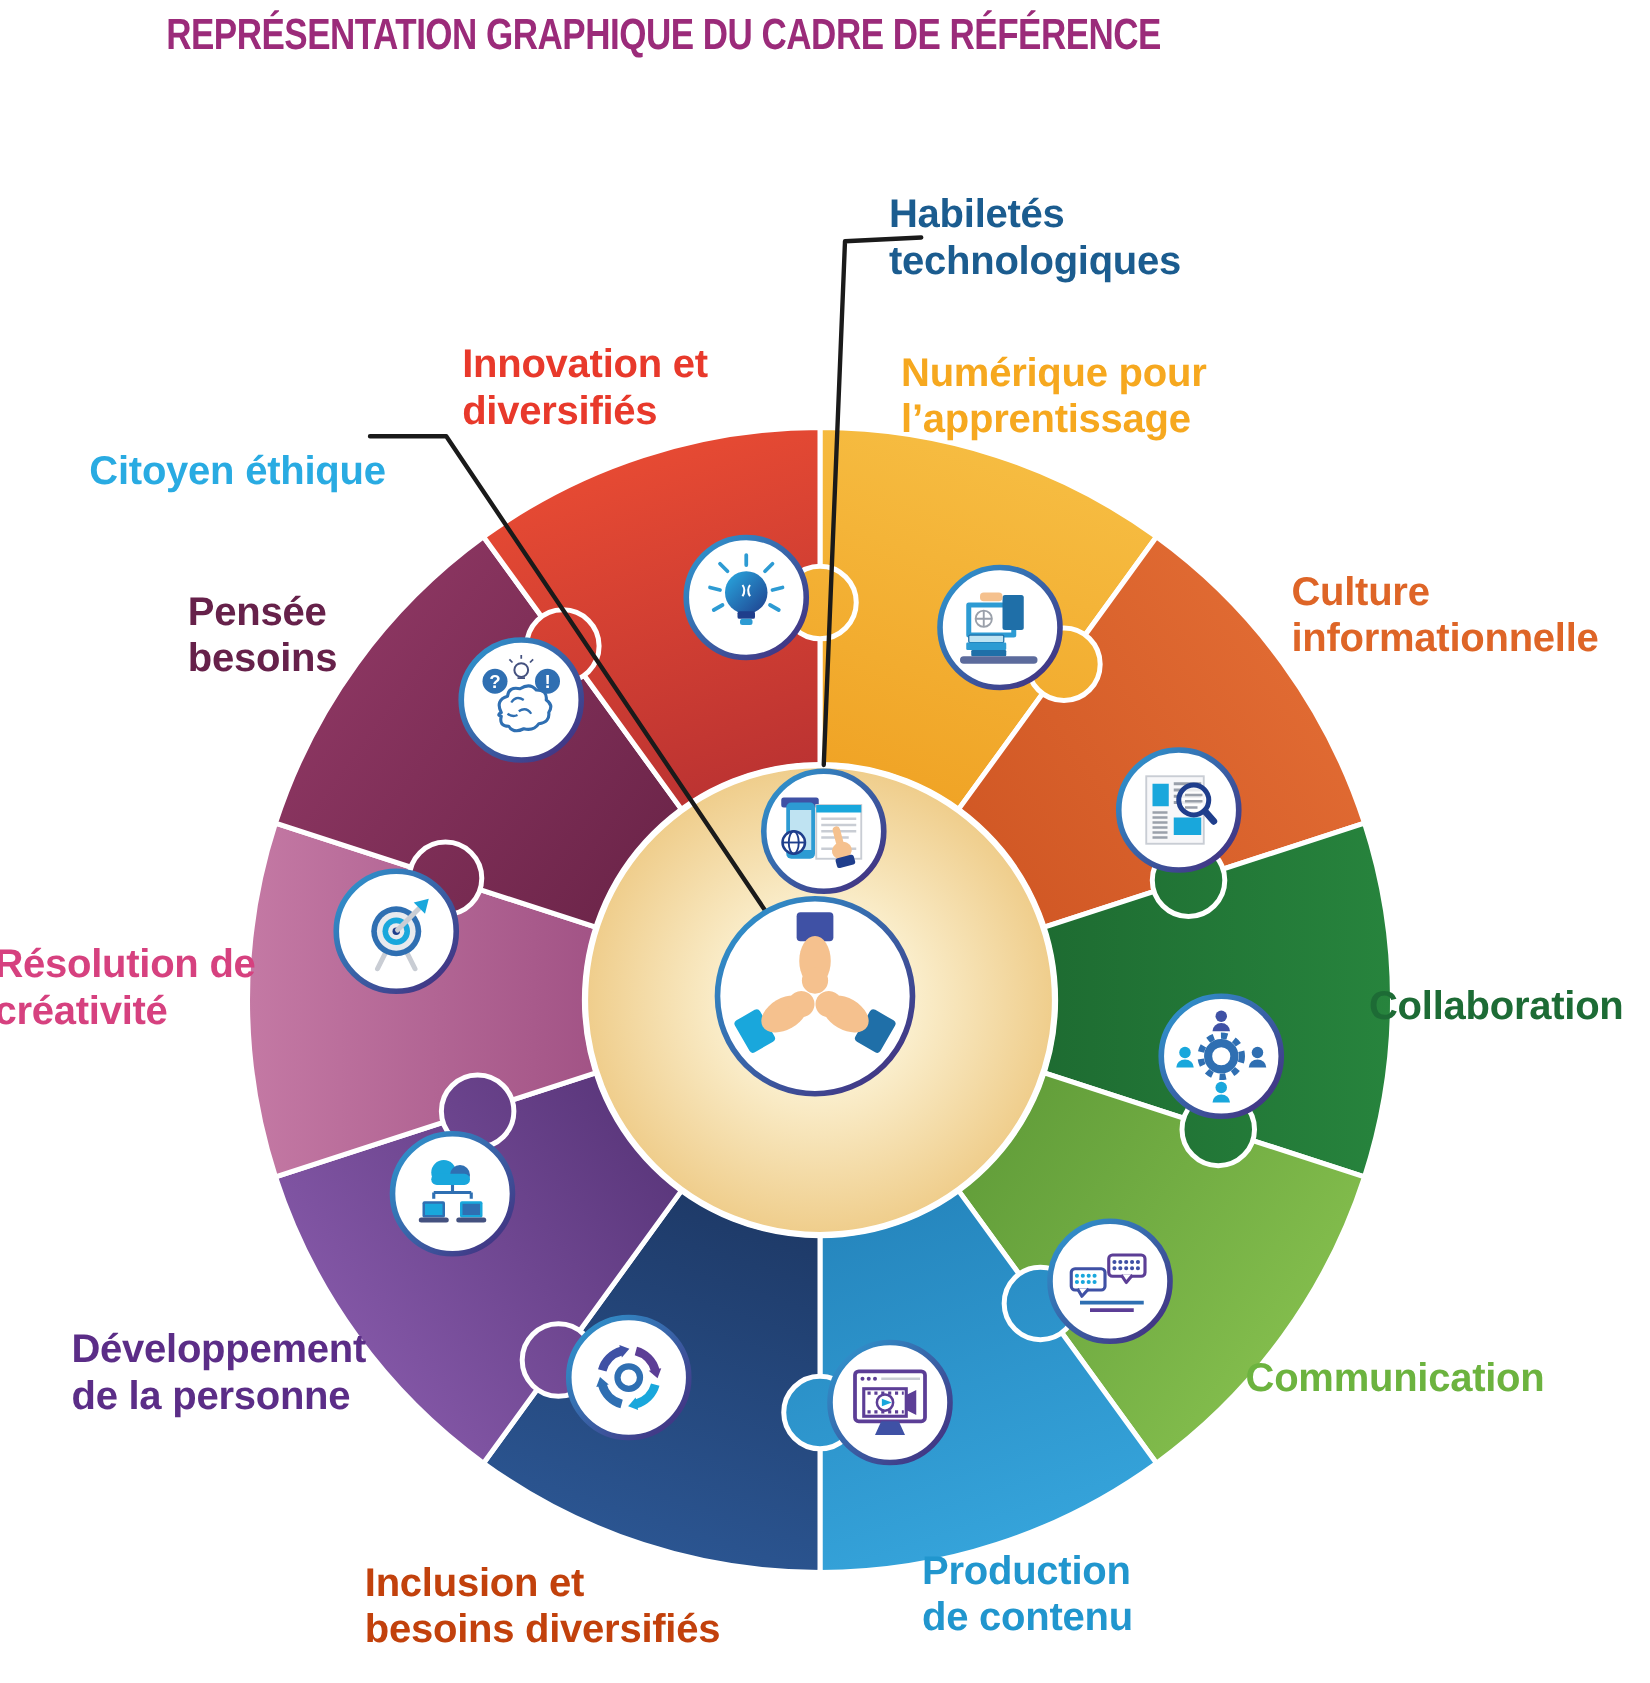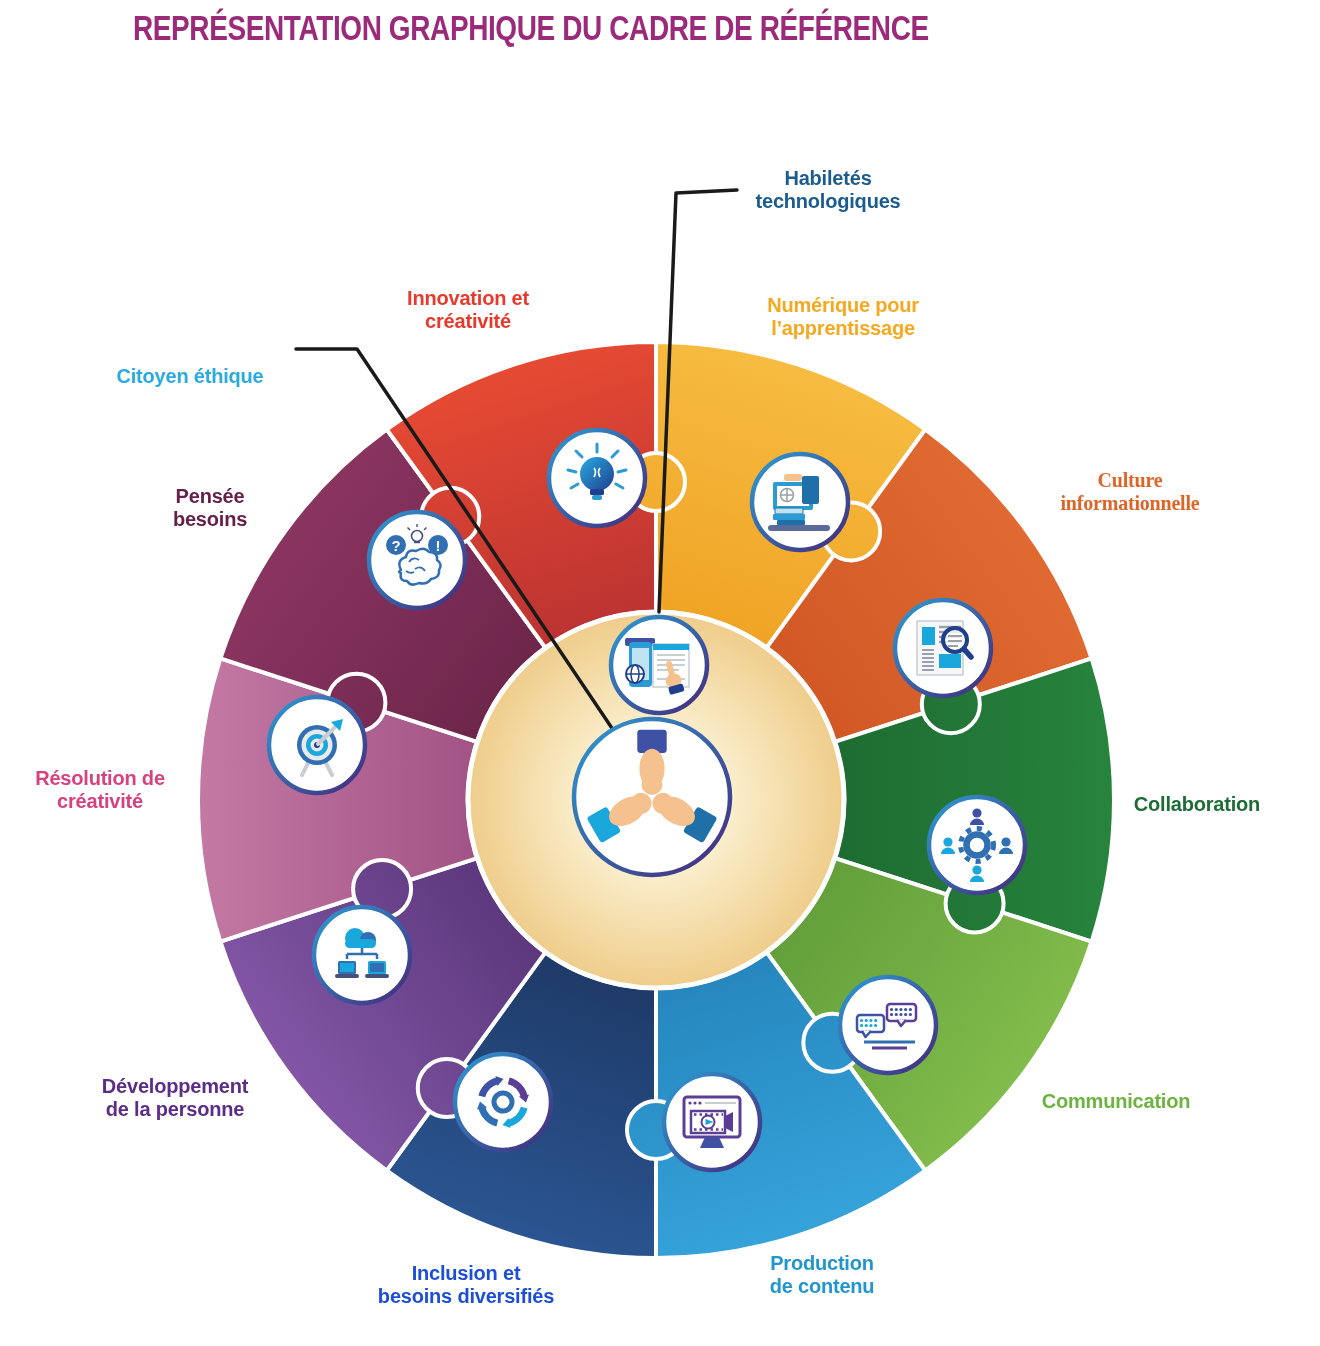--- a/index.html
+++ b/index.html
@@ -2,22 +2,22 @@
 <html><head>
 <meta charset="utf-8">
 <style>
   html,body{margin:0;padding:0;background:#ffffff;}
   #stage{position:relative;width:1308px;height:1346px;background:#ffffff;overflow:hidden;
          font-family:"Liberation Sans",sans-serif;}
   #wheel-svg{position:absolute;left:0;top:0;}
   #page-title{position:absolute;left:133px;top:8px;font-weight:700;font-size:35px;
               letter-spacing:-0.5px;transform:scaleX(0.8);transform-origin:left top;
               white-space:nowrap;}
-  .wheel-label{position:absolute;transform:translate(-50%,-50%);font-weight:700;font-size:20px;
-               line-height:1.16;text-align:center;white-space:pre-line;letter-spacing:-0.2px;}
+  .wheel-label{position:absolute;transform:translate(-50%,-50%);font-weight:700;font-size:32px;
+               line-height:1.16;text-align:left;white-space:pre-line;letter-spacing:-0.2px;}
 </style>
 </head>
 <body>
 
 <div id="stage">
 
   <svg id="wheel-svg" width="1320" height="1346" viewBox="0 0 1320 1346">
     <defs>
       <linearGradient id="ringGrad" x1="0" y1="0" x2="1" y2="1">
         <stop offset="0" stop-color="#2D9BD3"></stop>
@@ -341,33 +341,33 @@
           <circle r="78" fill="#ffffff" stroke="url(#ringGrad)" stroke-width="4.5"></circle>
           <use href="#gl-joined-hands" transform="scale(1.05)"></use>
         </g>
       </g>
   </svg>
 
   <div id="page-title" style="color: rgb(155, 43, 122);">REPRÉSENTATION GRAPHIQUE DU CADRE DE RÉFÉRENCE</div>
   <div id="labels">
       <div class="wheel-label" style="left: 843px; top: 317px; color: rgb(246, 168, 31);">Numérique pour
 l’apprentissage</div>
-      <div class="wheel-label" style="left: 1130px; top: 492px; color: rgb(222, 101, 39); font-family: Liberation Serif, serif;">Culture
+      <div class="wheel-label" style="left: 1156px; top: 492px; color: rgb(222, 101, 39);">Culture
 informationnelle</div>
       <div class="wheel-label" style="left: 1197px; top: 805px; color: rgb(29, 107, 53);">Collaboration</div>
       <div class="wheel-label" style="left: 1116px; top: 1102px; color: rgb(108, 179, 63);">Communication</div>
       <div class="wheel-label" style="left: 822px; top: 1275px; color: rgb(33, 150, 206);">Production
 de contenu</div>
-      <div class="wheel-label" style="left: 466px; top: 1285px; color: #1d4ed8;">Inclusion et
+      <div class="wheel-label" style="left: 434px; top: 1285px; color: #c2410c;">Inclusion et
 besoins diversifiés</div>
       <div class="wheel-label" style="left: 175px; top: 1098px; color: rgb(91, 45, 135);">Développement
 de la personne</div>
       <div class="wheel-label" style="left: 100px; top: 790px; color: rgb(214, 65, 127);">Résolution de
 créativité</div>
       <div class="wheel-label" style="left: 210px; top: 508px; color: rgb(102, 33, 74);">Pensée
 besoins</div>
       <div class="wheel-label" style="left: 468px; top: 310px; color: rgb(232, 57, 43);">Innovation et
-créativité</div>
+diversifiés</div>
       <div class="wheel-label" style="left: 828px; top: 190px; color: rgb(27, 92, 143);">Habiletés
 technologiques</div>
       <div class="wheel-label" style="left: 190px; top: 349px; color: rgb(41, 171, 226); margin-top: 28px;">Citoyen éthique</div>
     </div>
 </div>
 
 </body></html>

